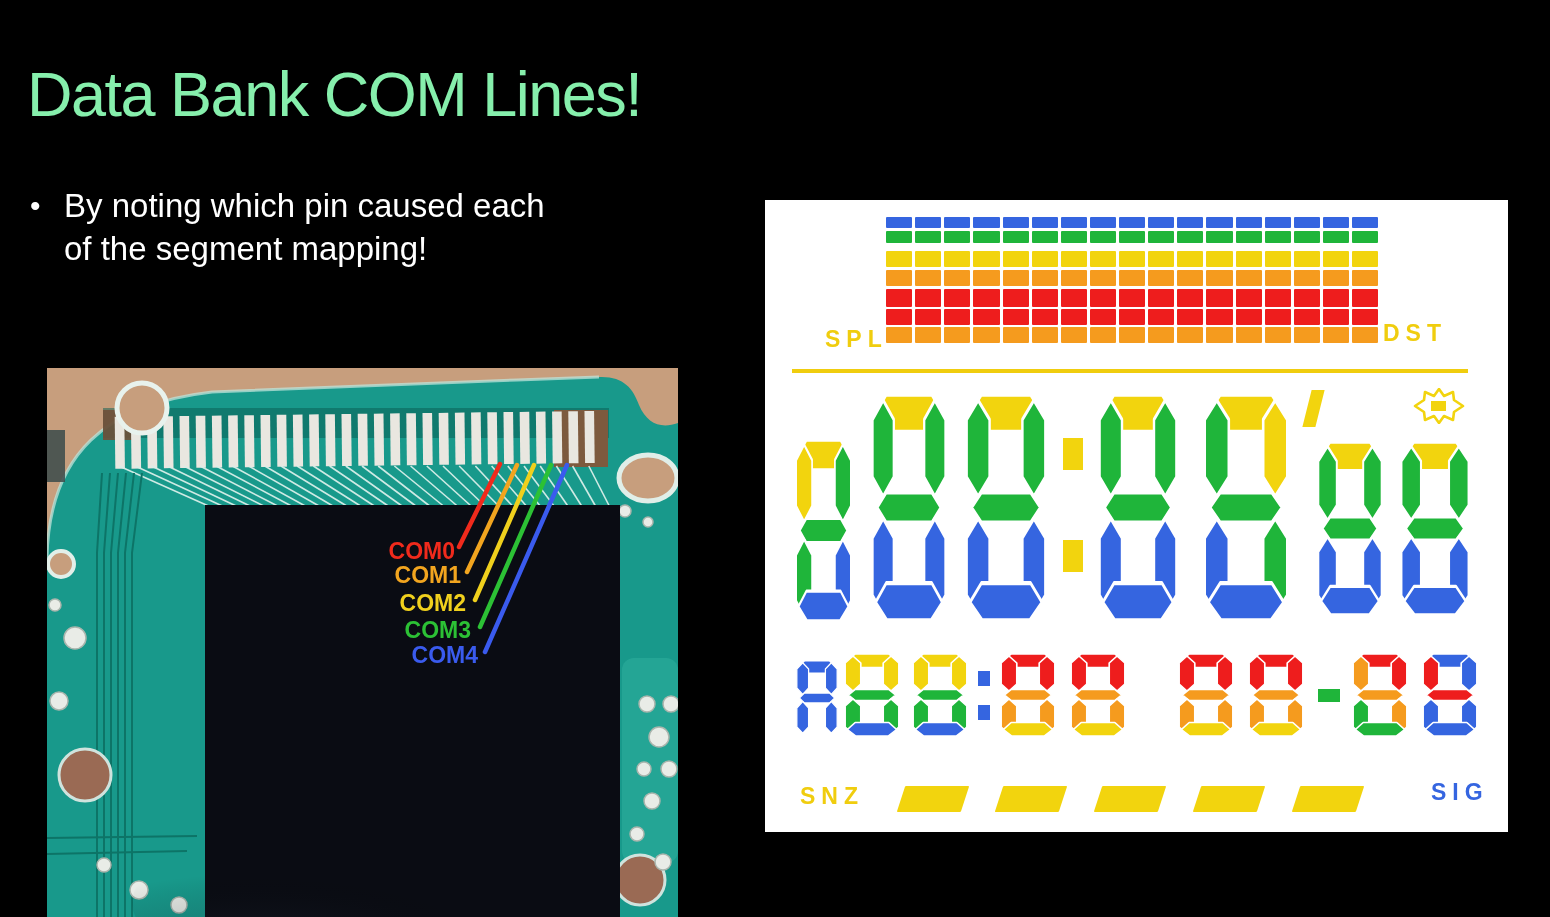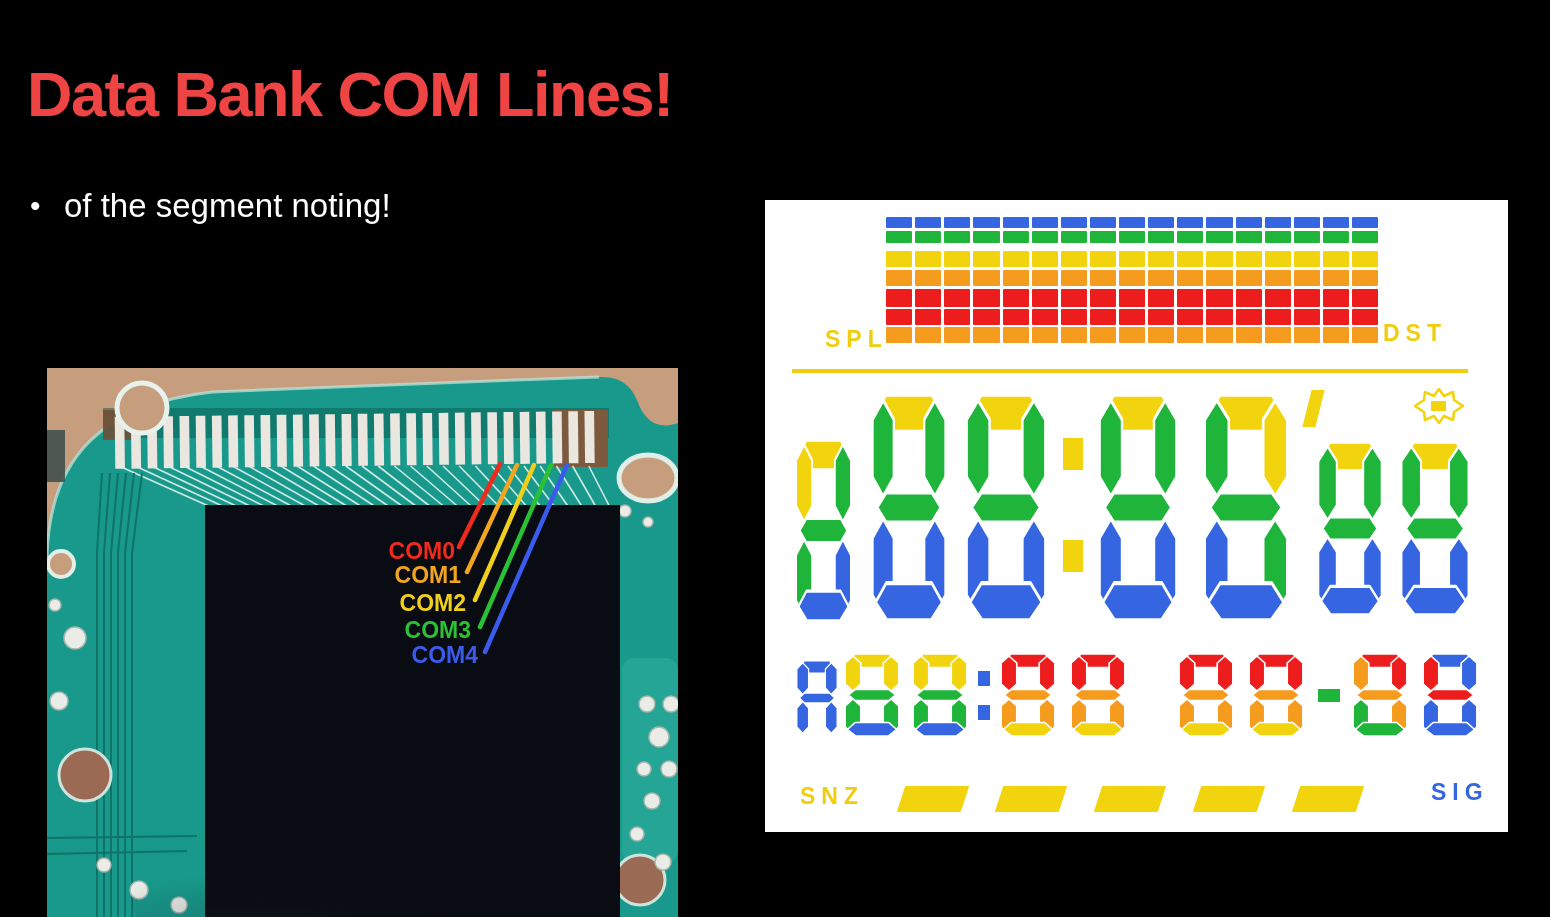--- a/index.html
+++ b/index.html
@@ -1,18 +1,18 @@
 <!DOCTYPE html>
 <html><head>
 <meta charset="utf-8">
 <style>
   html,body{margin:0;padding:0;background:#000;}
   #slide{position:relative;width:1550px;height:917px;background:#000;overflow:hidden;
          font-family:"Liberation Sans",sans-serif;}
-  #title{position:absolute;left:27px;top:58px;font-size:63px;font-weight:bold;color:#ef4444;
+  #title{position:absolute;left:27px;top:58px;font-size:63px;font-weight:normal;color:#86efac;
          letter-spacing:-1.5px;white-space:nowrap;}
   #bullet{position:absolute;left:30px;top:184px;color:#fff;display:flex;}
   #bullet .dot{width:34px;font-size:30px;line-height:43px;}
   #bullet .lines div{font-size:33px;line-height:43px;}
   #photo{position:absolute;left:47px;top:368px;width:542px;height:549px;}
   #photo svg{position:absolute;left:0;top:0;}
   #panel{position:absolute;left:765px;top:200px;width:743px;height:632px;background:#fff;}
   .corner-label{position:absolute;font-weight:bold;font-size:23px;letter-spacing:6px;white-space:nowrap;}
   #spl{left:27px;top:126px;margin-left:33px;}
   #dst{left:618px;top:120px;}
@@ -29,21 +29,22 @@
 </head>
 <body>
 
 <div id="slide">
 
   <div id="title">Data Bank COM Lines!</div>
 
   <div id="bullet">
     <div class="dot">•</div>
     <div class="lines">
-      <div>of the segment noting!</div>
+      <div>By noting which pin caused each</div>
+      <div>of the segment mapping!</div>
     </div>
   </div>
 
   <div id="photo">
     <svg width="631" height="549" viewBox="0 0 631 549">
       <defs>
         <radialGradient id="glare" cx="32%" cy="95%" r="65%">
           <stop offset="0%" stop-color="#4a5870" stop-opacity="0.5"></stop>
           <stop offset="55%" stop-color="#1c2330" stop-opacity="0.18"></stop>
           <stop offset="100%" stop-color="#000000" stop-opacity="0"></stop>

